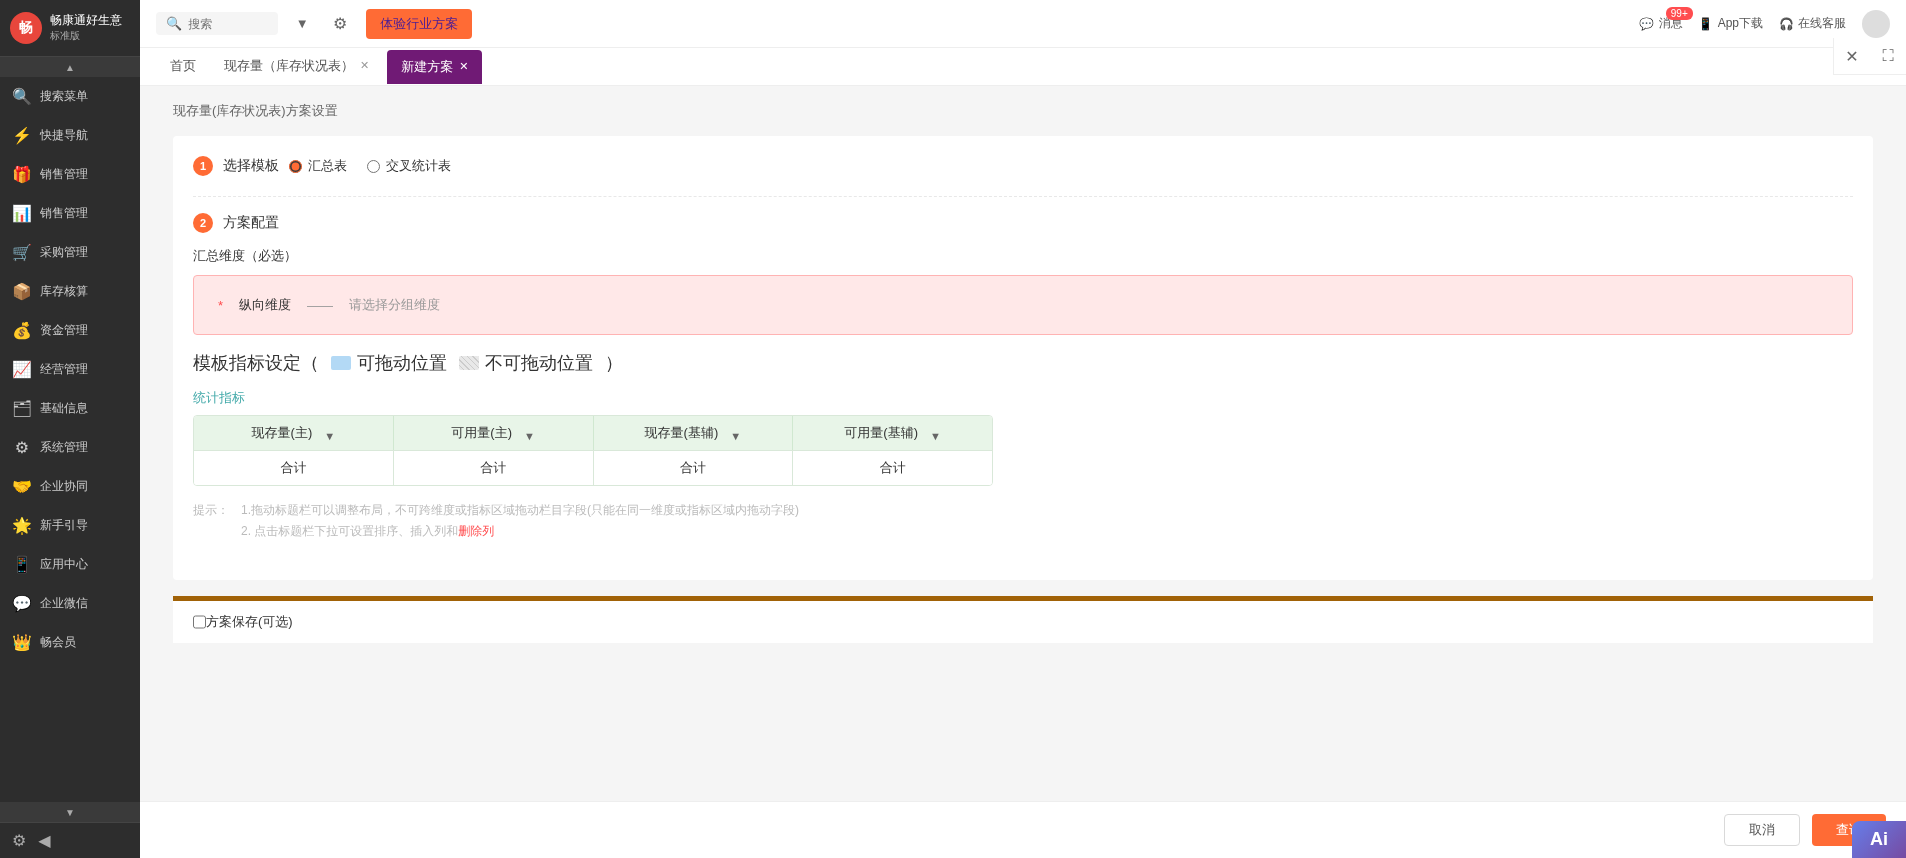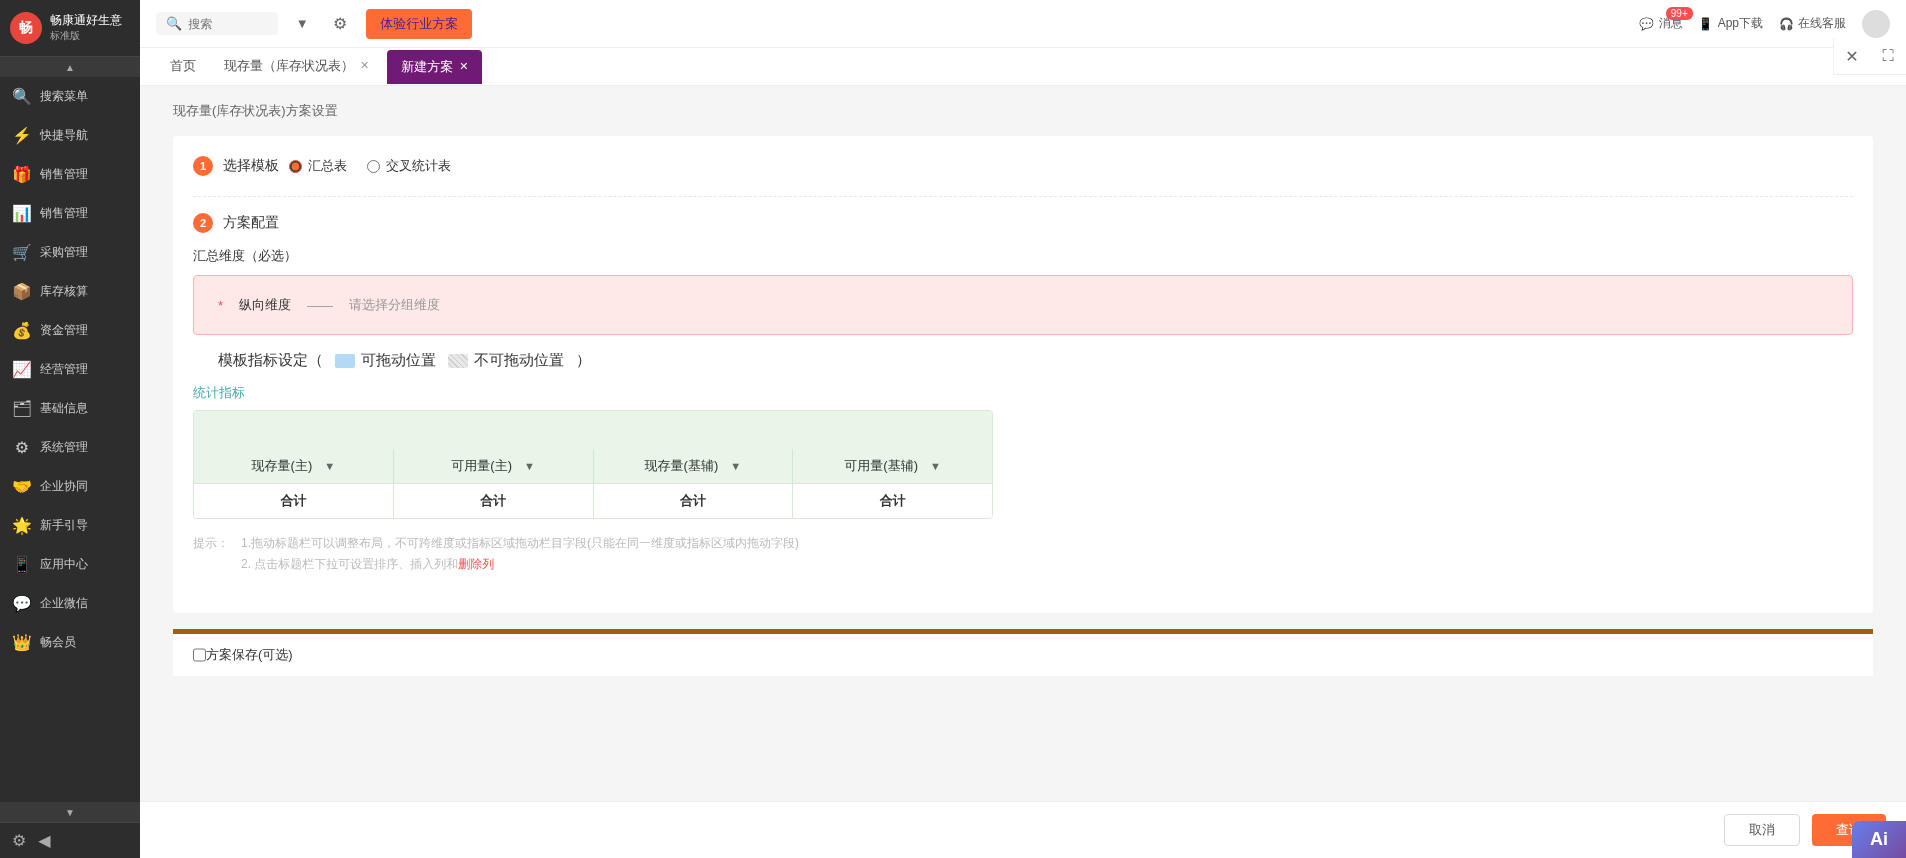--- a/index.html
+++ b/index.html
@@ -157,46 +157,46 @@
       border-radius: 4px; padding: 20px 24px;
       margin-bottom: 16px;
     }
     .dimension-row { display: flex; align-items: center; gap: 16px; }
     .dimension-required { color: #ff4d4f; font-size: 13px; }
     .dimension-name { color: #333; font-size: 13px; }
     .dimension-dash { color: #999; }
     .dimension-placeholder { color: #999; font-size: 13px; cursor: pointer; }
 
     
-    .template-indicator { display: flex; align-items: center; gap: 12px; font-size: 15px; color: #333; margin-bottom: 14px; margin-left: 25px; }
+    .template-indicator { display: flex; align-items: center; gap: 12px; font-size: 18px; color: #333; margin-bottom: 14px; }
     .indicator-item { display: flex; align-items: center; gap: 6px; }
     .indicator-box-movable { width: 20px; height: 14px; background: #b3d9f5; border-radius: 2px; }
     .indicator-box-fixed { width: 20px; height: 14px; background: #e8e8e8; border-radius: 2px; position: relative; overflow: hidden; }
     .indicator-box-fixed::after {
       content: '';
       position: absolute; top: 0; left: 0; right: 0; bottom: 0;
       background: repeating-linear-gradient(45deg, transparent, transparent 3px, #ccc 3px, #ccc 4px);
     }
 
     
     .stats-label { color: #4aa; font-size: 13px; margin-bottom: 8px; }
     .stats-table { border: 1px solid #d9e8d9; border-radius: 4px; overflow: hidden; width: 800px; }
     .stats-table-header { display: flex; background: #e8f5e8; }
     .stats-col {
-      flex: 1; display: flex; align-items: center; justify-content: center;
+      flex: 1; display: flex; align-items: flex-end; justify-content: center;
       padding: 8px 12px; border-right: 1px solid #d0e8d0;
-      font-size: 13px; color: #333; gap: 12px; margin-top: 38px;
+      font-size: 13px; color: #333; gap: 12px;
     }
     .stats-col:last-child { border-right: none; }
     .stats-col-dropdown { color: #666; cursor: pointer; font-size: 11px; }
     .stats-table-row { display: flex; border-top: 1px solid #d9e8d9; background: white; }
     .stats-cell {
       flex: 1; display: flex; align-items: center; justify-content: center;
       padding: 8px 12px; border-right: 1px solid #d9e8d9;
-      font-size: 13px; color: #333; font-weight: bold;
+      font-size: 13px; color: #333;
     }
     .stats-cell:last-child { border-right: none; }
 
     
     .tips-section { margin-top: 16px; color: #bbb; font-size: 12px; }
     .tip-item { margin-bottom: 4px; }
     .tip-highlight { color: #ff4d4f; }
 
     
     .save-checkbox-row {

